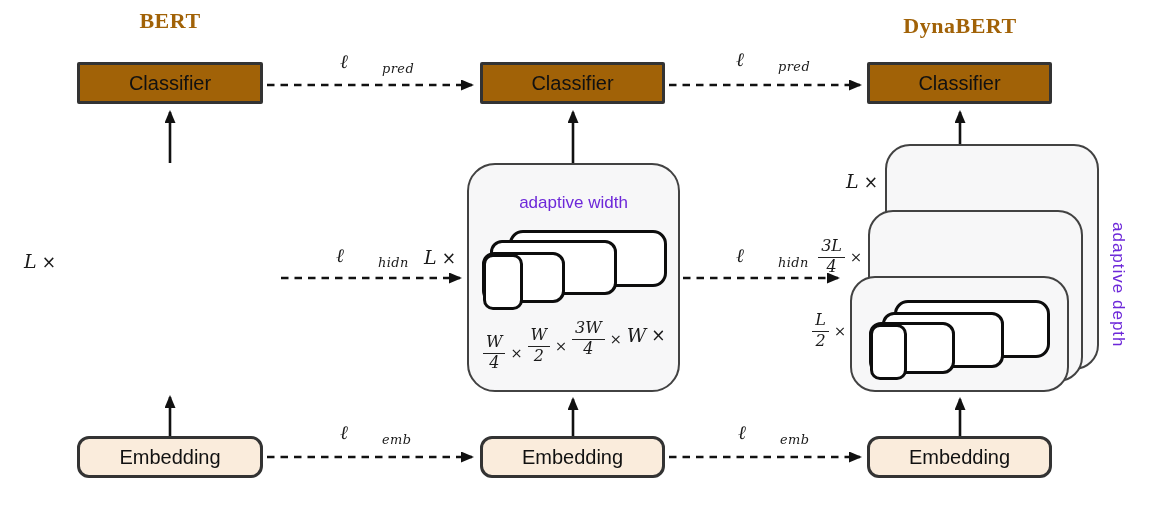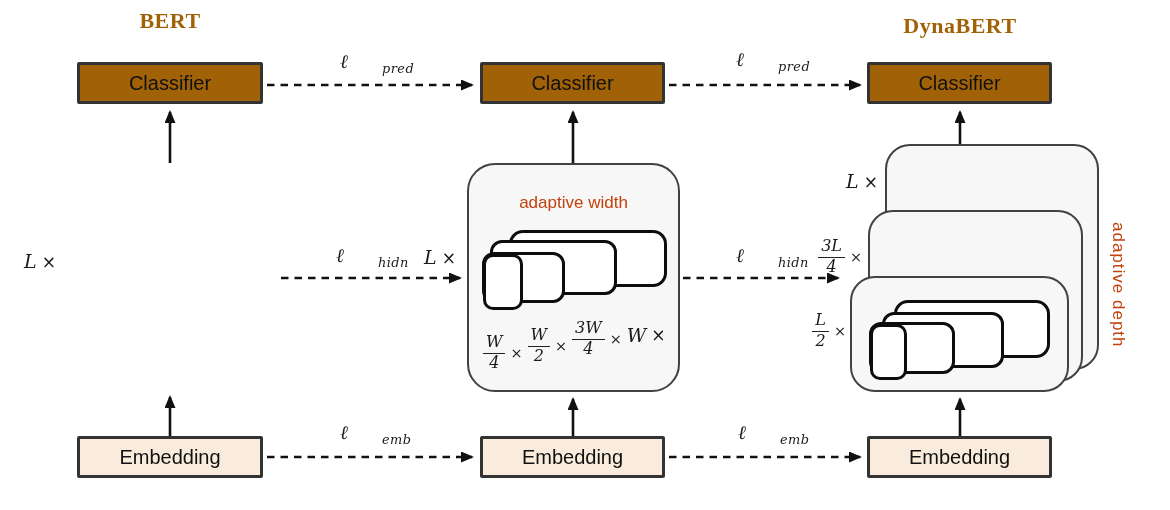--- a/index.html
+++ b/index.html
@@ -15,37 +15,37 @@
     letter-spacing:0.5px;white-space:nowrap;
   }
   .title .tsub{font-size:0.62em;vertical-align:-0.25em;font-weight:600;}
 
   .iobox{
     position:absolute;height:42px;border:3px solid #333;border-radius:2px;
     display:flex;align-items:center;justify-content:center;
     font-size:20px;color:#111;box-sizing:border-box;
   }
   .classifier{background:#a16207;}
-  .embedding{background:#faecdc;}
+  .embedding{background:#faecdc;border-radius:12px;}
 
   .module{
     position:absolute;background:#f7f7f8;border:2.5px solid #424242;
     border-radius:28px;box-sizing:border-box;
   }
   .card{border-radius:25px;}
 
   .inner-layer{
     position:absolute;background:#ffffff;border:2.5px solid #111;border-radius:13px;
     display:flex;align-items:center;justify-content:center;font-size:19px;color:#111;
     box-sizing:border-box;
   }
   .mini{position:absolute;background:#ffffff;border:3px solid #0d0d0d;box-sizing:border-box;}
 
   .muted{
-    position:absolute;color:#c2410c;font-size:17px;white-space:nowrap;
+    position:absolute;color:#6d28d9;font-size:17px;white-space:nowrap;
   }
   .vertical-label{
     writing-mode:vertical-rl;text-orientation:sideways;letter-spacing:1px;
   }
 
   .math{
     font-family:"DejaVu Serif",serif;font-style:italic;color:#1a1a1a;
   }
   .loss{
     position:absolute;width:64px;text-align:center;font-size:19px;white-space:nowrap;

